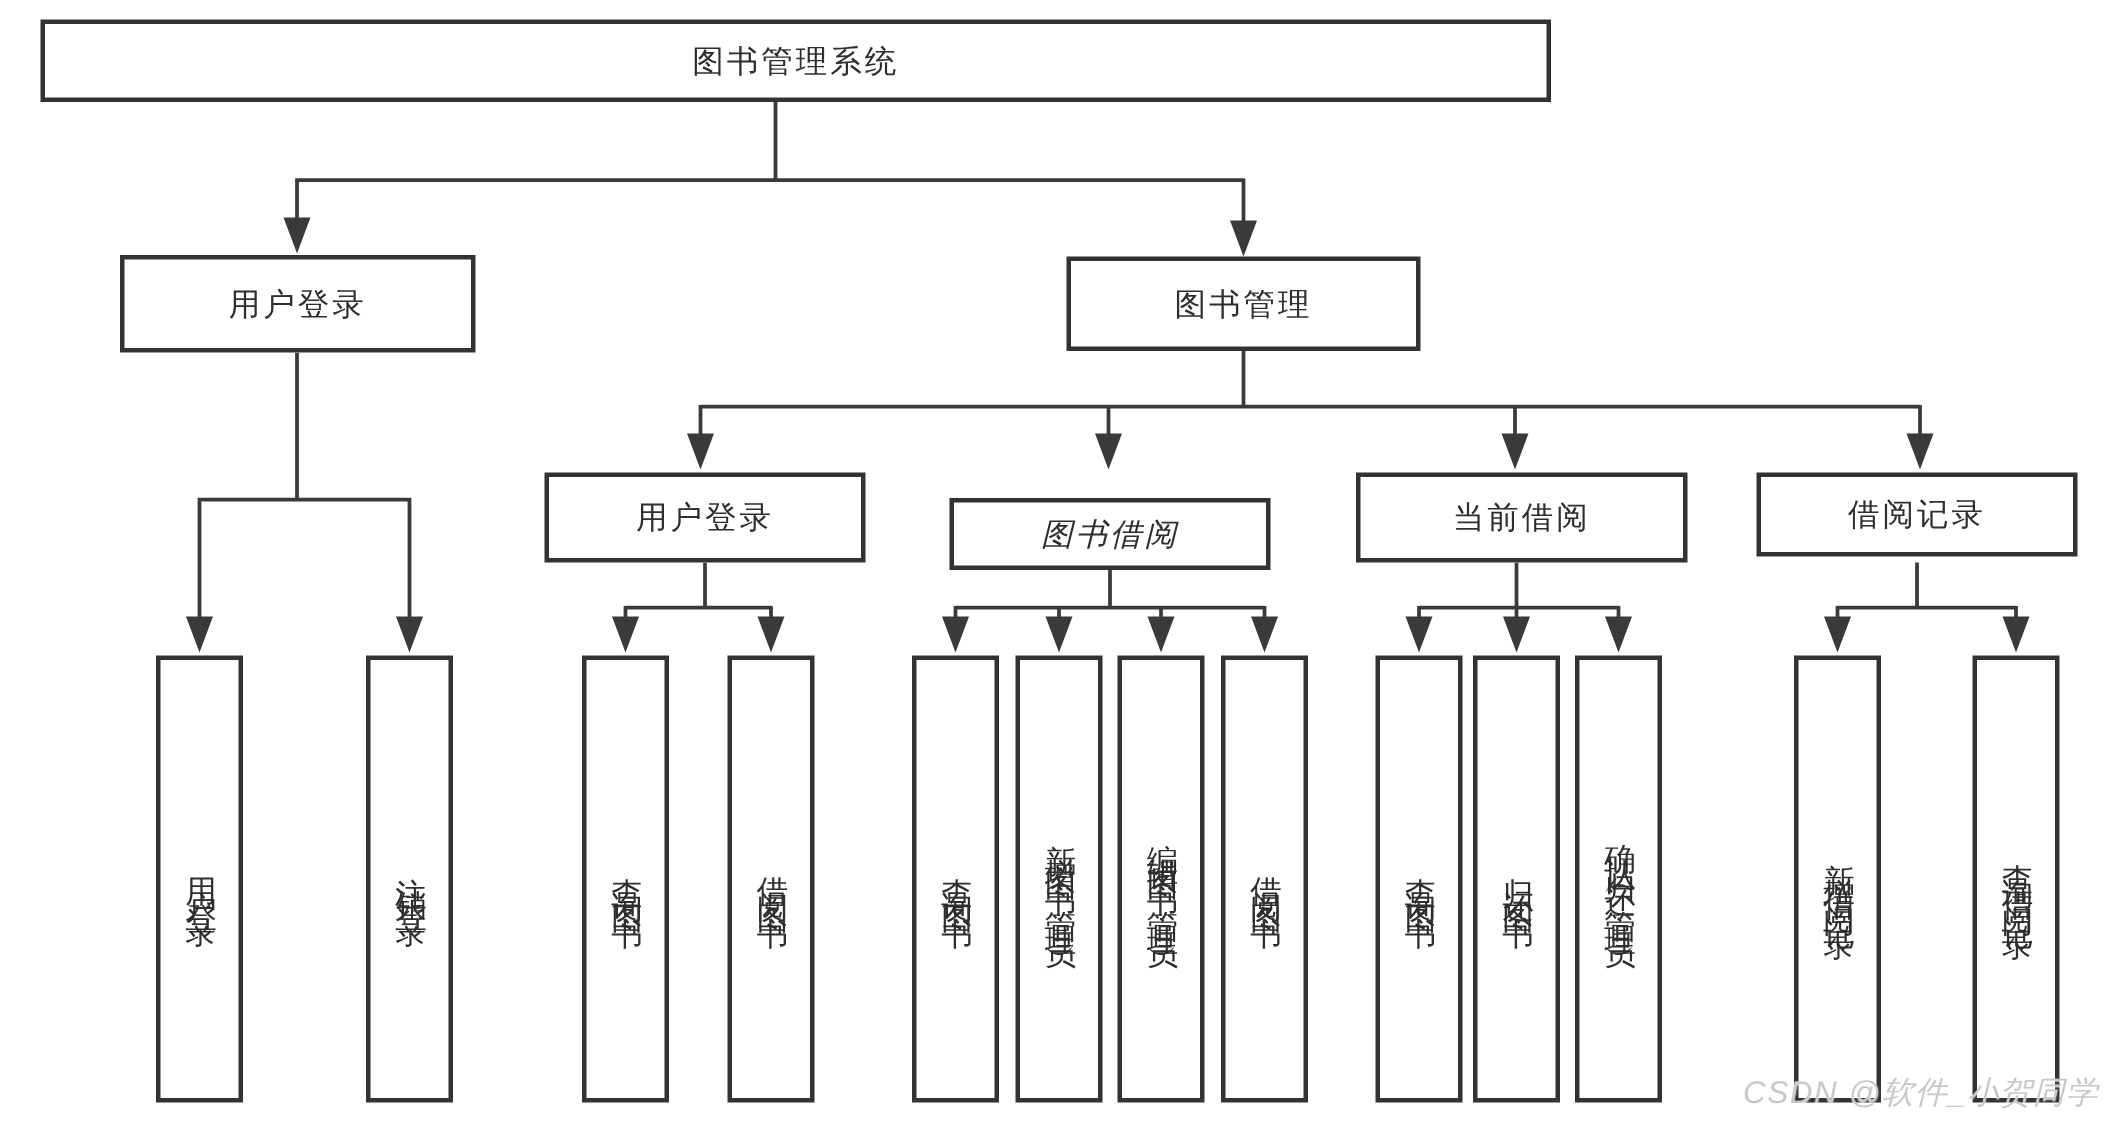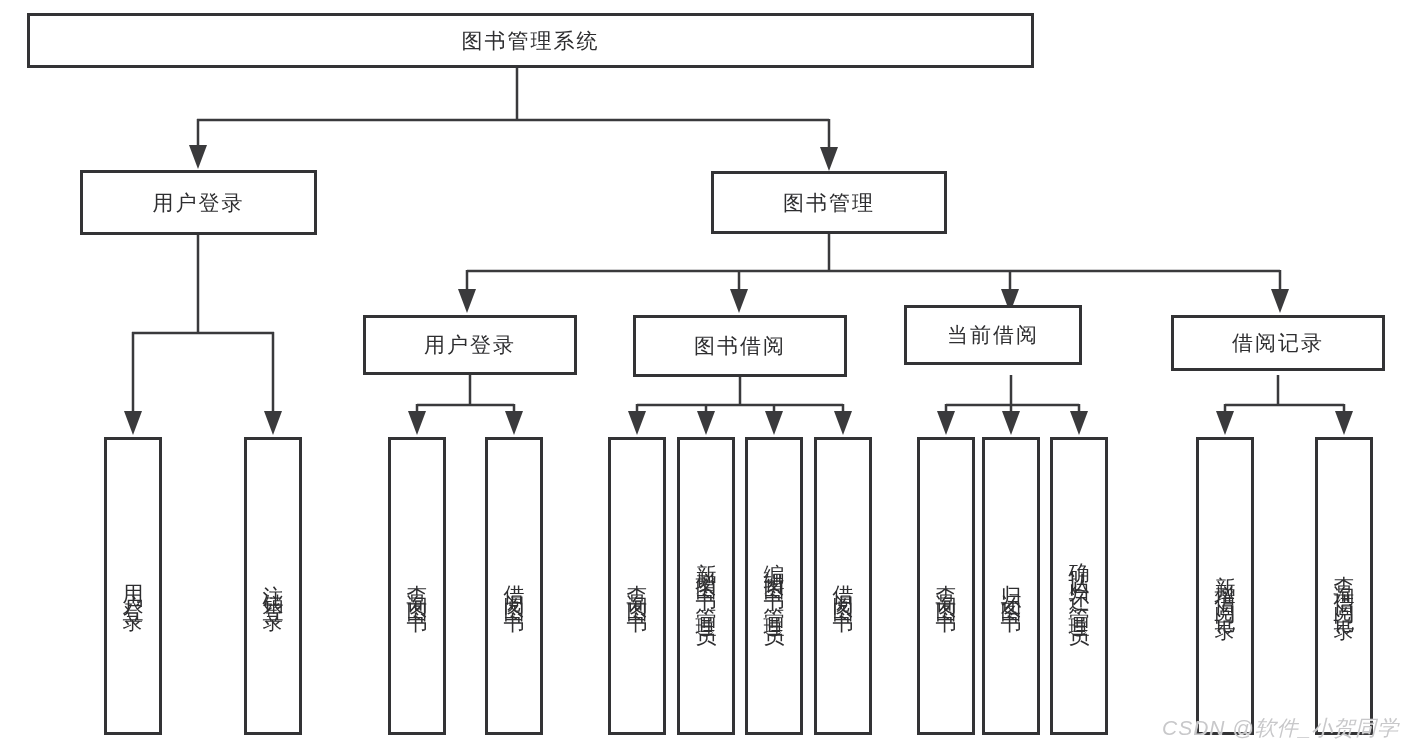--- a/index.html
+++ b/index.html
@@ -101,22 +101,22 @@
       <polygon points="1335,411 1353,411 1344,435"></polygon>
     </g>
   </svg>
 
   <div class="hbox" style="left:27px;top:13px;width:1007px;height:55px;">图书管理系统</div>
 
   <div class="hbox" style="left:80px;top:170px;width:237px;height:65px;">用户登录</div>
   <div class="hbox" style="left:711px;top:171px;width:236px;height:63px;">图书管理</div>
 
   <div class="hbox" style="left:363px;top:315px;width:214px;height:60px;">用户登录</div>
-  <div class="hbox" style="left:633px;top:315px;width:214px;height:62px;">图书借阅</div>
-  <div class="hbox" style="left:904px;top:305px;width:178px;height:60px;">当前借阅</div>
+  <div class="hbox" style="left:633px;top:332px;width:214px;height:48px;font-style:italic;">图书借阅</div>
+  <div class="hbox" style="left:904px;top:315px;width:221px;height:60px;">当前借阅</div>
   <div class="hbox" style="left:1171px;top:315px;width:214px;height:56px;">借阅记录</div>
 
   <div class="vbox" style="left:104px;">用户登录</div>
   <div class="vbox" style="left:244px;">注销登录</div>
 
   <div class="vbox" style="left:388px;">查询图书</div>
   <div class="vbox" style="left:485px;">借阅图书</div>
 
   <div class="vbox" style="left:608px;">查询图书</div>
   <div class="vbox" style="left:677px;">新增图书（管理员）</div>

